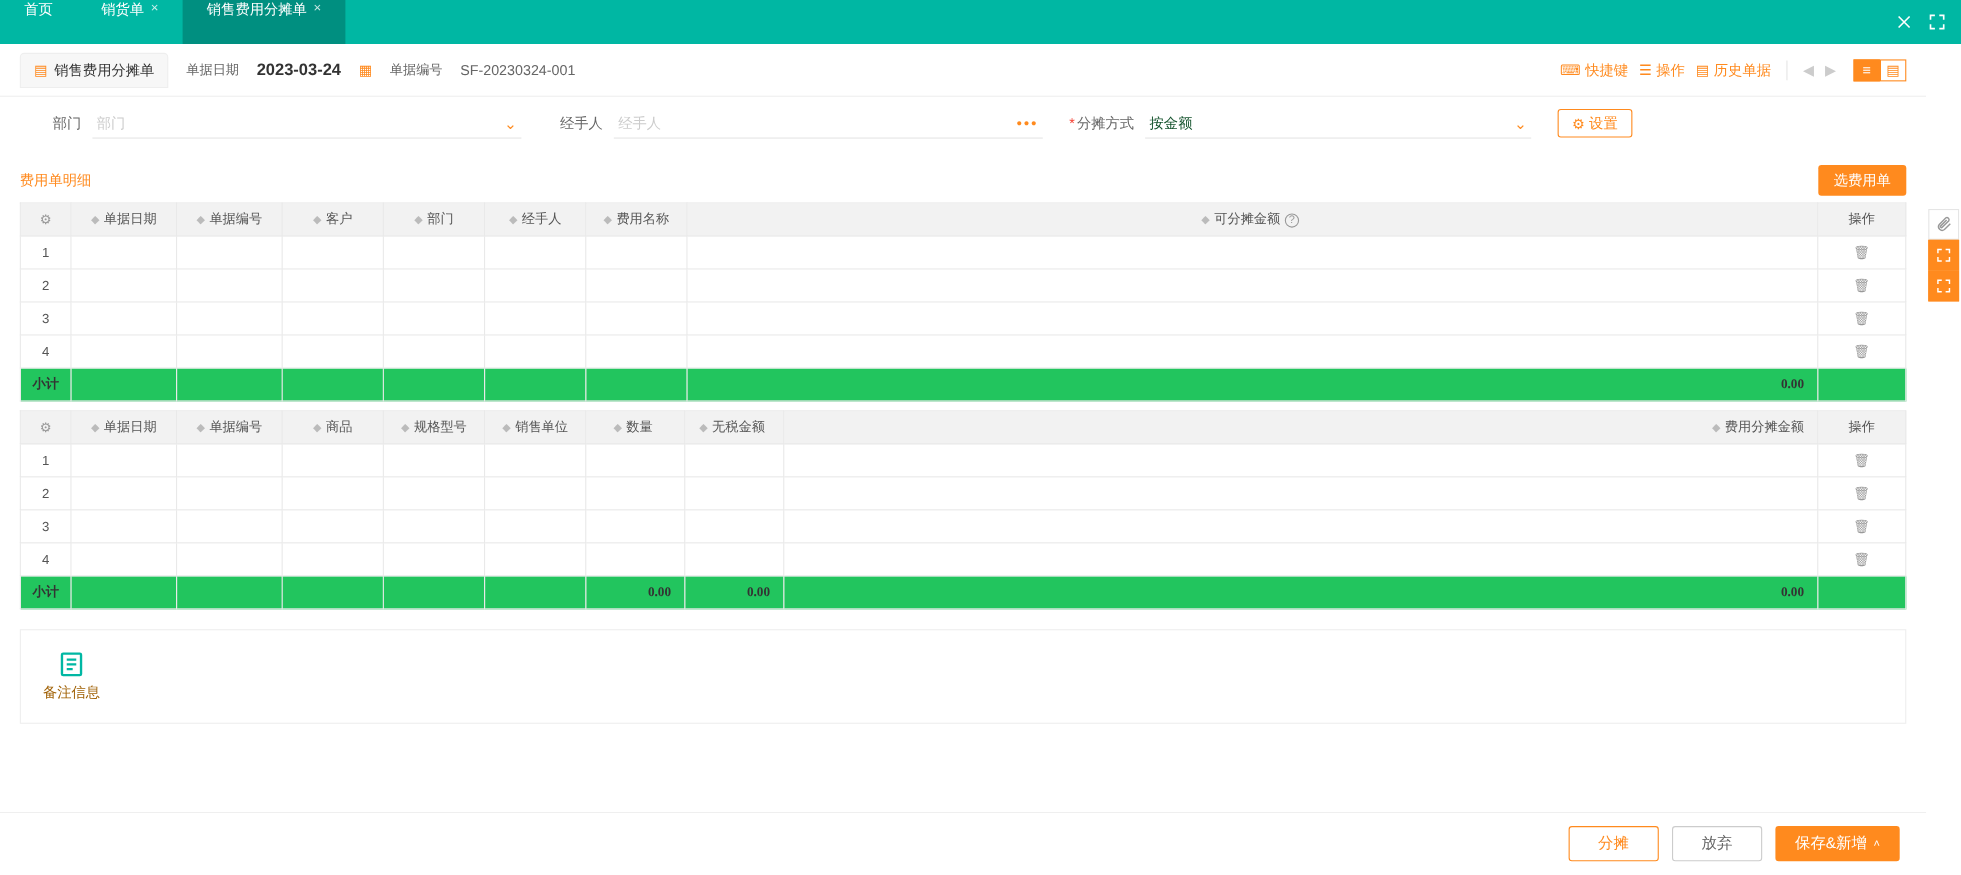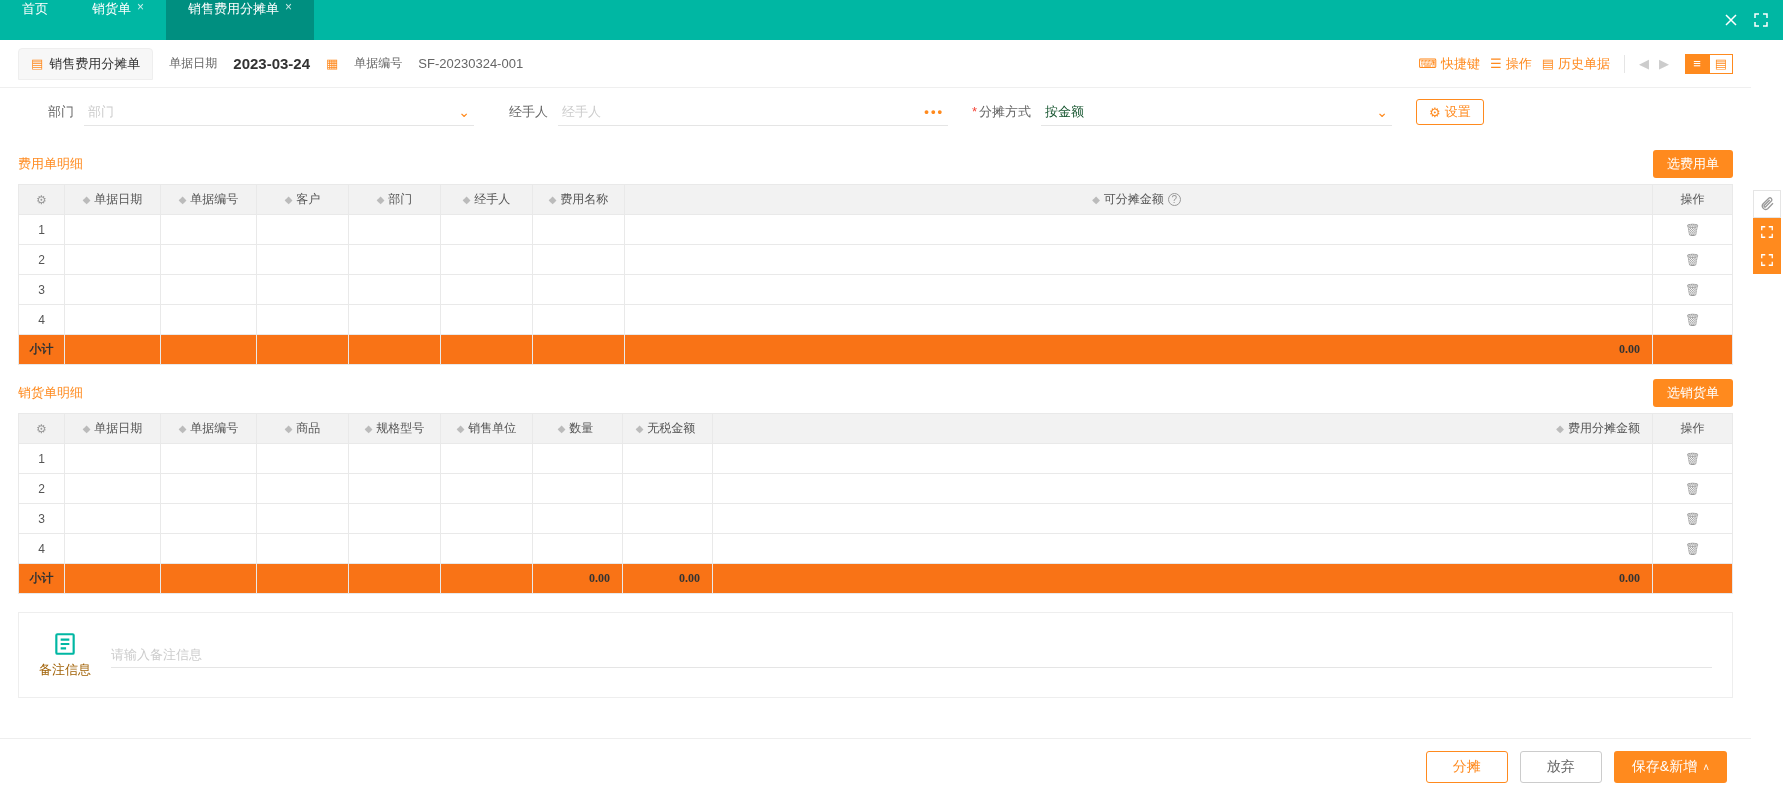--- a/index.html
+++ b/index.html
@@ -59,21 +59,21 @@
 .sechead { display:flex; justify-content:space-between; align-items:center; margin: 6px 0 6px; }
 .sechead .title { color:#ff8a1e; font-size:13px; }
 .btn-primary { background:#ff8a1e; color:#fff; border:none; border-radius:3px; height:28px; padding:0 14px; font-size:13px; cursor:pointer; }
 
 
 table { width:100%; border-collapse: collapse; table-layout: fixed; }
 th, td { border: 1px solid #e9e9e9; height: 30px; font-size: 12px; }
 thead th { background: #f2f2f2; color:#555; font-weight: normal; padding: 0 8px; }
 th .sort { color:#bbb; margin-right:4px; font-size:10px; }
 tbody td { padding: 0 8px; text-align:center; color:#555; }
-tbody tr.subtotal { background: #f97316; }
+tbody tr.subtotal { background: #22c55e; }
 tbody tr.subtotal td { font-weight:600; color:#333; }
 .gear { text-align:center; color:#999; }
 .trash { color:#999; cursor:pointer; }
 .help { color:#999; border:1px solid #999; border-radius:50%; width:13px; height:13px; display:inline-flex; align-items:center; justify-content:center; font-size:10px; margin-left:4px; }
 
 .col-num { width:46px; }
 .col-date { width:96px; }
 .col-no { width:96px; }
 .col-mid { width:92px; }
 .col-name { width:92px; }
@@ -279,24 +279,20 @@
               <td></td>
               <td></td>
               <td class="right">0.00</td>
               <td></td>
             </tr>
           </tbody>
   </table>
 </div>
 
 <div class="section">
-  <div class="sechead">
-    <span class="title">销货单明细</span>
-    <button class="btn-primary">选销货单</button>
-  </div>
   <table>
     <colgroup>
       <col class="col-num">
             <col class="col-date">
             <col class="col-no">
             <col class="col-mid">
             <col class="col-mid">
             <col class="col-mid">
             <col style="width:90px">
             <col style="width:90px">
@@ -385,21 +381,20 @@
 <div class="remarks">
   <div class="iconcol">
     <span class="ico">
             <svg width="26" height="26" viewBox="0 0 24 24" fill="none" stroke="#00b7a3" stroke-width="2">
               <rect x="4" y="3" width="16" height="18" rx="1"></rect>
               <path d="M8 8h8M8 12h8M8 16h5"></path>
             </svg>
           </span>
     <span>备注信息</span>
   </div>
-  <input type="text" placeholder="请输入备注信息" style="">
 </div>
 
 <div style="height:70px"></div>
 
 </div>
 
 <div class="rightrail">
   <div class="rail-btn">
         <svg width="16" height="16" viewBox="0 0 24 24" fill="none" stroke="#999" stroke-width="2">
           <path d="M21 11l-8 8a5 5 0 01-7-7l9-9a3 3 0 014 4l-9 9a1 1 0 01-2-2l8-8"></path>

